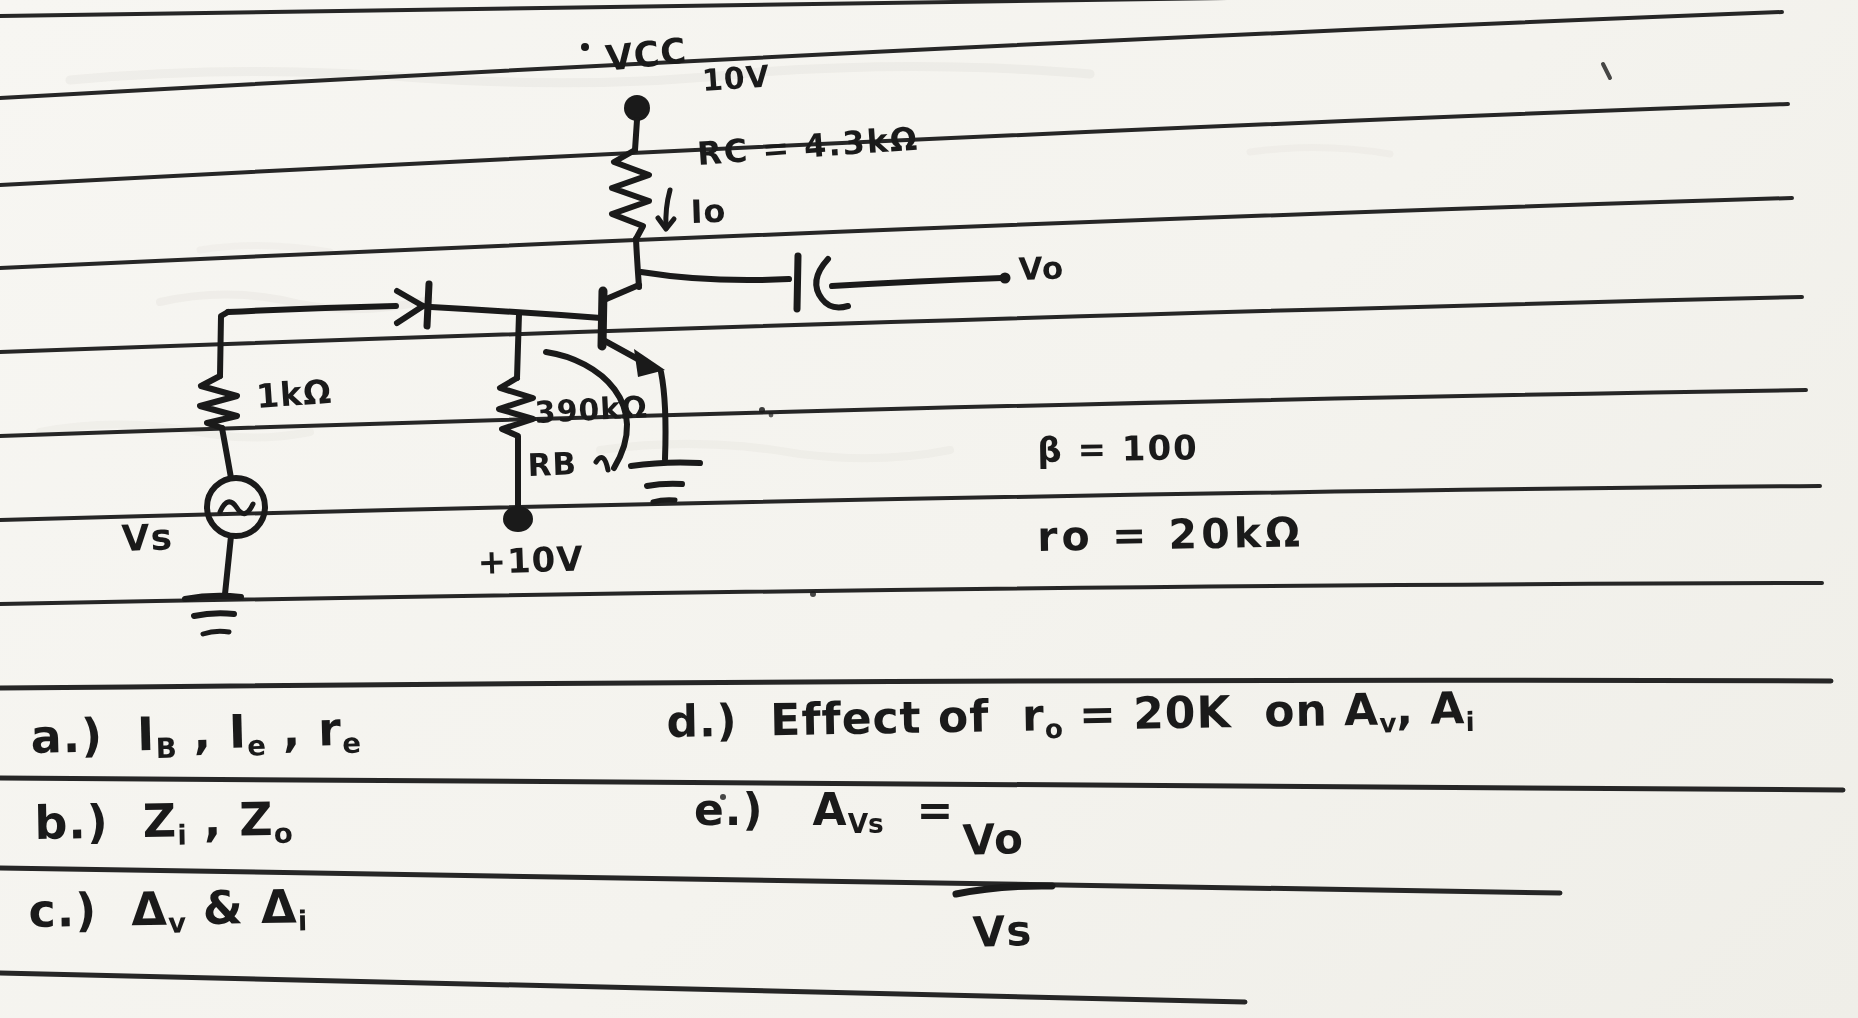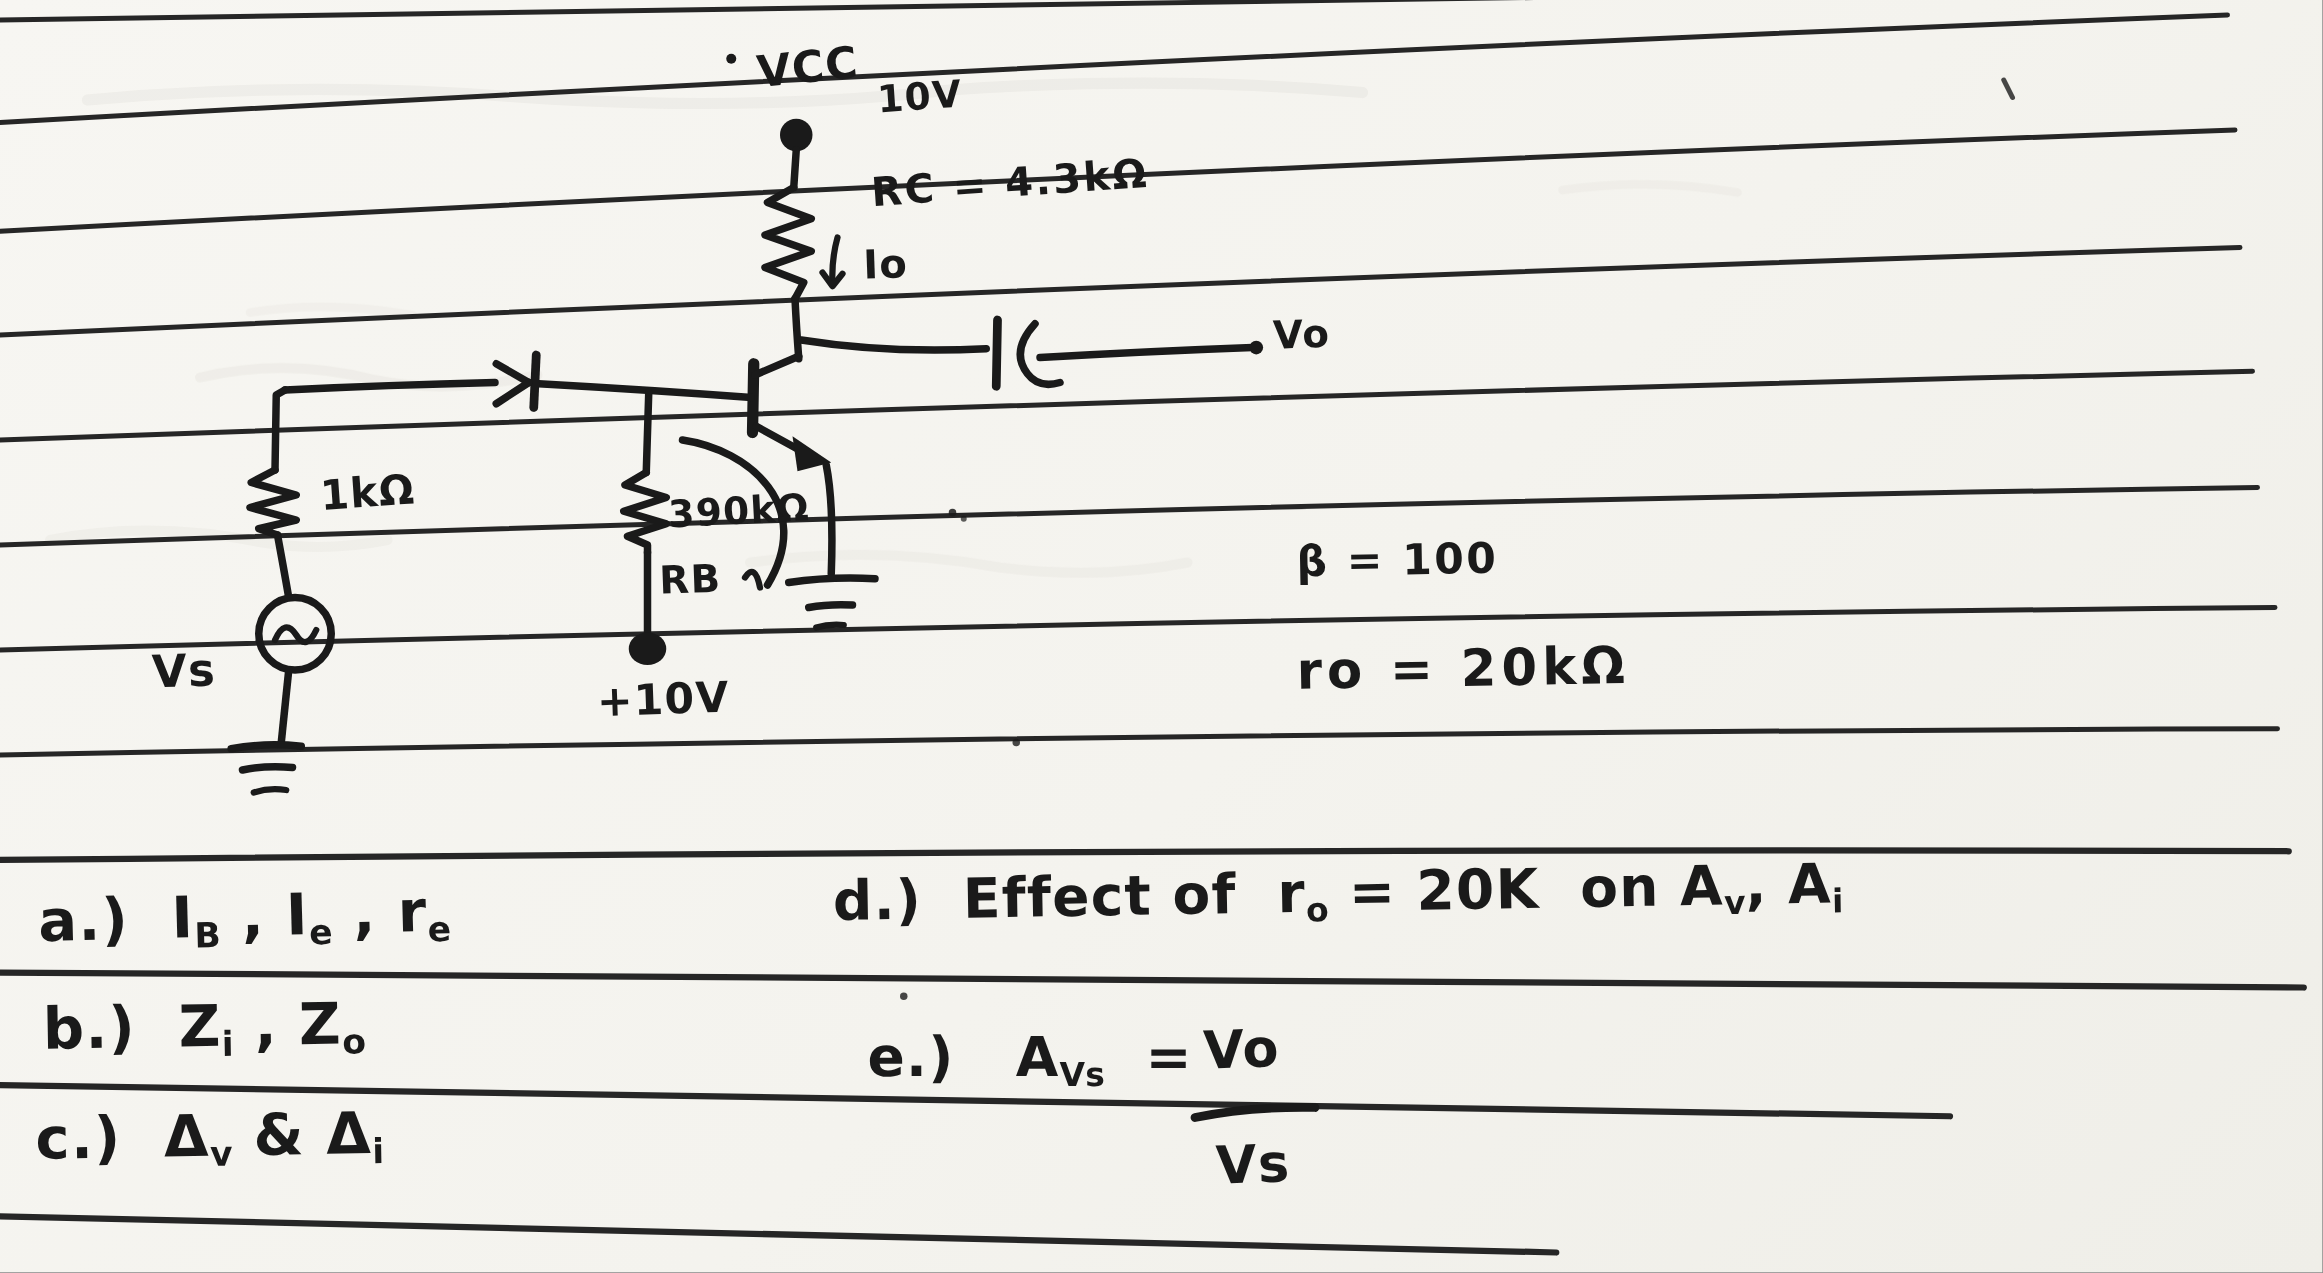--- a/index.html
+++ b/index.html
@@ -147,17 +147,17 @@
   <div class="hw" style="left:1037px;top:517px;font-size:41px;letter-spacing:4px;transform:rotate(-1deg);">ro = 20kΩ</div>
 
   <div class="hw q" style="left:30px;top:714px;transform:rotate(-1.5deg);"><span>a.)  I</span><span class="sub">B</span><span> , I</span><span class="sub">e</span><span> , r</span><span class="sub">e</span></div>
 
   <div class="hw q" style="left:34px;top:800px;transform:rotate(-1deg);"><span>b.)  Z</span><span class="sub">i</span><span> , Z</span><span class="sub">o</span></div>
 
   <div class="hw q" style="left:28px;top:888px;transform:rotate(-1deg);"><span>c.)  Δ</span><span class="sub">v</span><span> &amp; Δ</span><span class="sub">i</span></div>
 
   <div class="hw q" style="left:666px;top:700px;font-size:44px;transform:rotate(-1deg);"><span>d.)  Effect of  r</span><span class="sub">o</span><span> = 20K  on A</span><span class="sub">v</span><span>, A</span><span class="sub">i</span></div>
 
-  <div class="hw" style="left:694px;top:825px;font-size:44px;"><span>e.)   A</span><span class="sub">Vs</span><span>  =</span></div>
+  <div class="hw" style="left:694px;top:788px;font-size:44px;"><span>e.)   A</span><span class="sub">Vs</span><span>  =</span></div>
   <div class="hw" style="left:962px;top:820px;font-size:42px;transform:rotate(-2deg);">Vo</div>
   <div class="hw" style="left:972px;top:912px;font-size:42px;transform:rotate(-2deg);">Vs</div>
 
 </div>
 
 </body></html>

